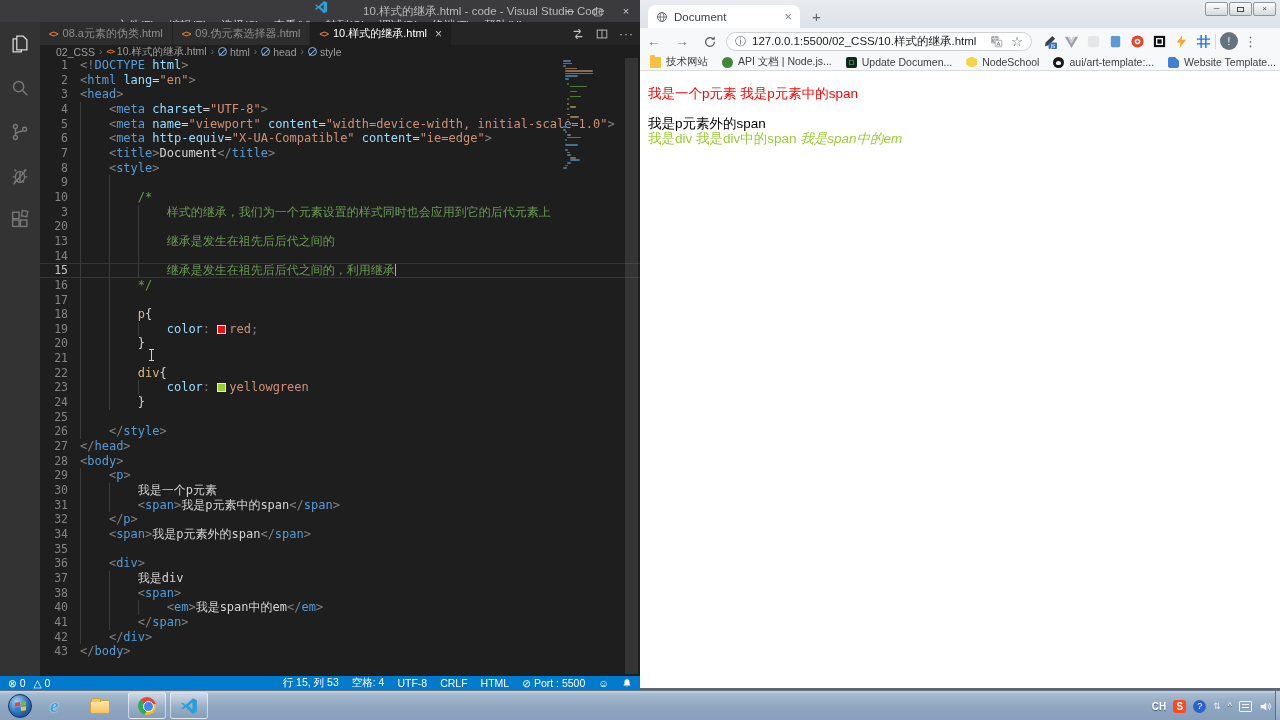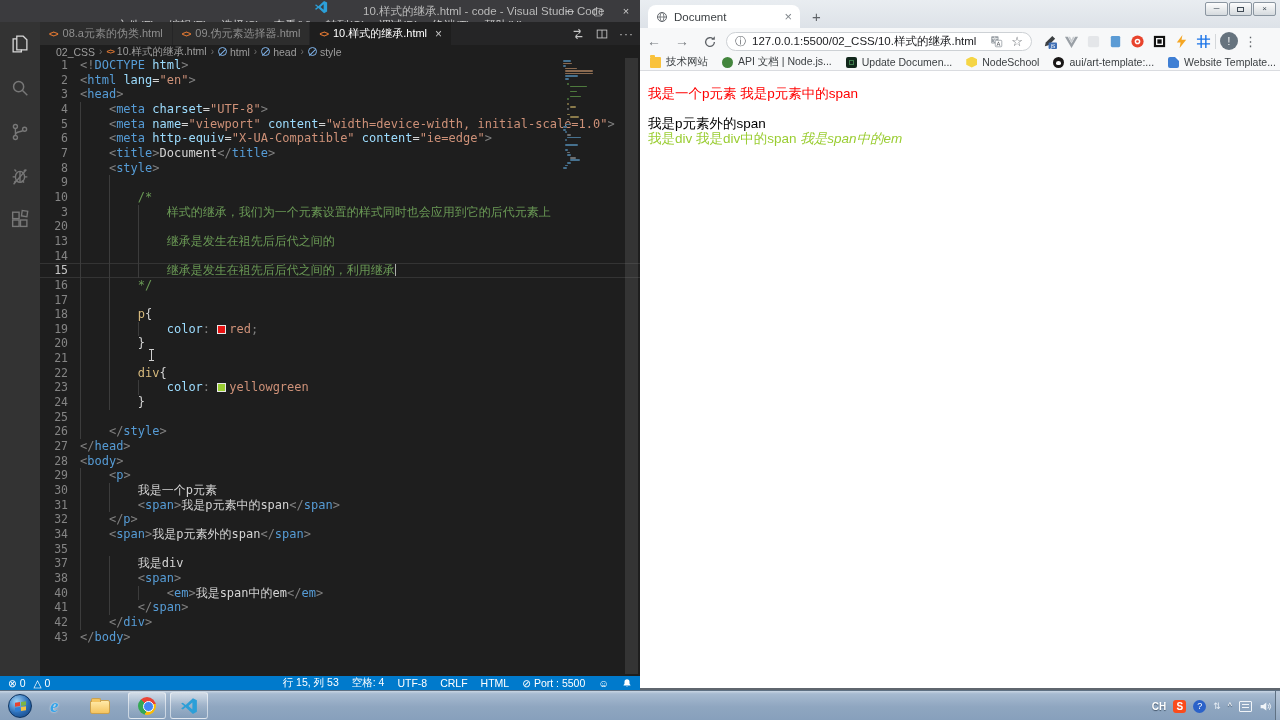--- a/index.html
+++ b/index.html
@@ -273,20 +273,21 @@
           <div class="row"><span class="ln">25</span><span class="code"><i class="gl" style="left: 0px;"></i></span></div>
           <div class="row"><span class="ln">26</span><span class="code"><i class="gl" style="left: 0px;"></i><span class="cx">    </span><span class="cp">&lt;/</span><span class="ct">style</span><span class="cp">&gt;</span></span></div>
           <div class="row"><span class="ln">27</span><span class="code"><span class="cp">&lt;/</span><span class="ct">head</span><span class="cp">&gt;</span></span></div>
           <div class="row"><span class="ln">28</span><span class="code"><span class="cp">&lt;</span><span class="ct">body</span><span class="cp">&gt;</span></span></div>
           <div class="row"><span class="ln">29</span><span class="code"><i class="gl" style="left: 0px;"></i><span class="cx">    </span><span class="cp">&lt;</span><span class="ct">p</span><span class="cp">&gt;</span></span></div>
           <div class="row"><span class="ln">30</span><span class="code"><i class="gl" style="left: 0px;"></i><i class="gl" style="left: 29px;"></i><span class="cx">        我是一个p元素</span></span></div>
           <div class="row"><span class="ln">31</span><span class="code"><i class="gl" style="left: 0px;"></i><i class="gl" style="left: 29px;"></i><span class="cx">        </span><span class="cp">&lt;</span><span class="ct">span</span><span class="cp">&gt;</span><span class="cx">我是p元素中的span</span><span class="cp">&lt;/</span><span class="ct">span</span><span class="cp">&gt;</span></span></div>
           <div class="row"><span class="ln">32</span><span class="code"><i class="gl" style="left: 0px;"></i><span class="cx">    </span><span class="cp">&lt;/</span><span class="ct">p</span><span class="cp">&gt;</span></span></div>
           <div class="row"><span class="ln">34</span><span class="code"><i class="gl" style="left: 0px;"></i><span class="cx">    </span><span class="cp">&lt;</span><span class="ct">span</span><span class="cp">&gt;</span><span class="cx">我是p元素外的span</span><span class="cp">&lt;/</span><span class="ct">span</span><span class="cp">&gt;</span></span></div>
           <div class="row"><span class="ln">35</span><span class="code"><i class="gl" style="left: 0px;"></i></span></div>
+          <div class="row"><span class="ln">36</span><span class="code"><i class="gl" style="left: 0px;"></i><span class="cx">    </span><span class="cp">&lt;</span><span class="ct">div</span><span class="cp">&gt;</span></span></div>
           <div class="row"><span class="ln">37</span><span class="code"><i class="gl" style="left: 0px;"></i><i class="gl" style="left: 29px;"></i><span class="cx">        我是div</span></span></div>
           <div class="row"><span class="ln">38</span><span class="code"><i class="gl" style="left: 0px;"></i><i class="gl" style="left: 29px;"></i><span class="cx">        </span><span class="cp">&lt;</span><span class="ct">span</span><span class="cp">&gt;</span></span></div>
           <div class="row"><span class="ln">40</span><span class="code"><i class="gl" style="left: 0px;"></i><i class="gl" style="left: 29px;"></i><i class="gl" style="left: 58px;"></i><span class="cx">            </span><span class="cp">&lt;</span><span class="ct">em</span><span class="cp">&gt;</span><span class="cx">我是span中的em</span><span class="cp">&lt;/</span><span class="ct">em</span><span class="cp">&gt;</span></span></div>
           <div class="row"><span class="ln">41</span><span class="code"><i class="gl" style="left: 0px;"></i><i class="gl" style="left: 29px;"></i><span class="cx">        </span><span class="cp">&lt;/</span><span class="ct">span</span><span class="cp">&gt;</span></span></div>
           <div class="row"><span class="ln">42</span><span class="code"><i class="gl" style="left: 0px;"></i><span class="cx">    </span><span class="cp">&lt;/</span><span class="ct">div</span><span class="cp">&gt;</span></span></div>
           <div class="row"><span class="ln">43</span><span class="code"><span class="cp">&lt;/</span><span class="ct">body</span><span class="cp">&gt;</span></span></div>
         </div>
       <div id="minimap">
           <div style="top: 0px; left: 0px; width: 8.25px; background: rgb(70, 113, 143);"></div>
           <div style="top: 2.55px; left: 0px; width: 8.8px; background: rgb(138, 106, 80);"></div>

